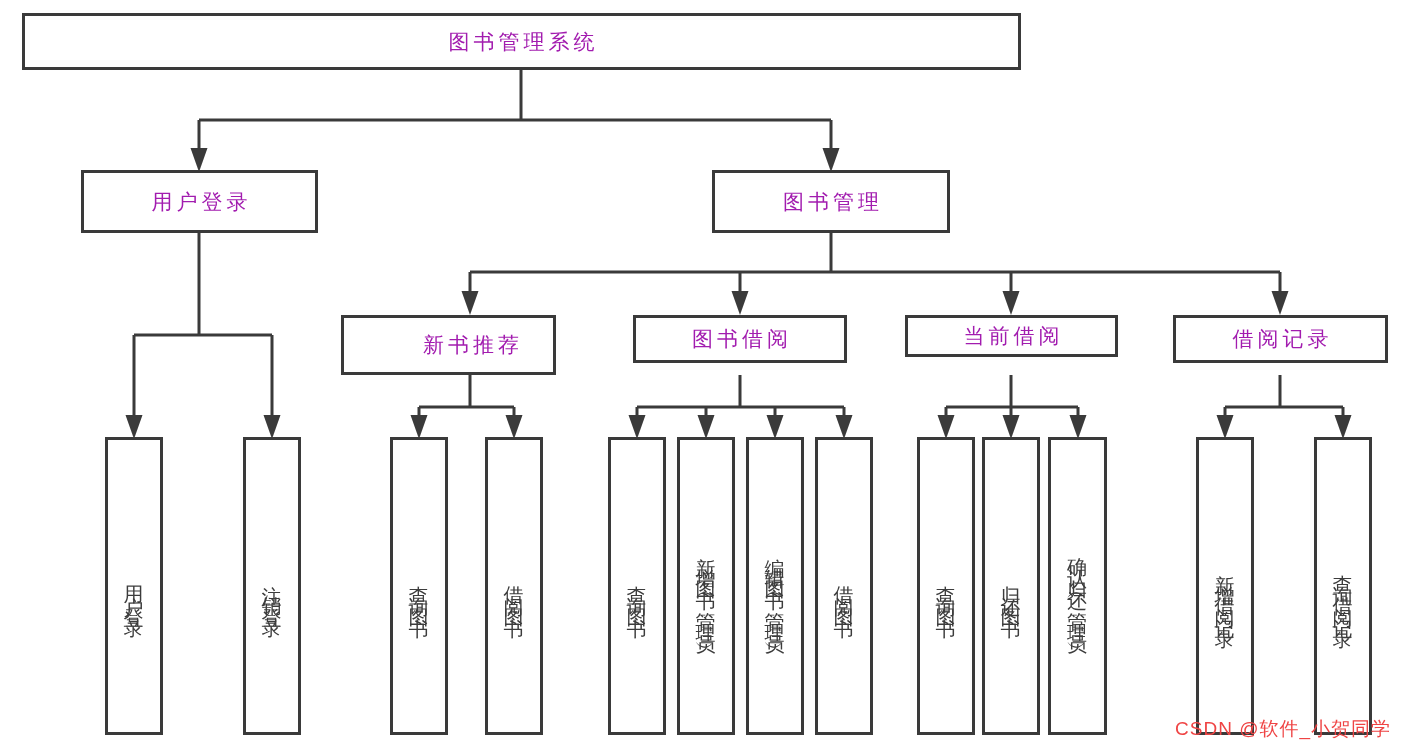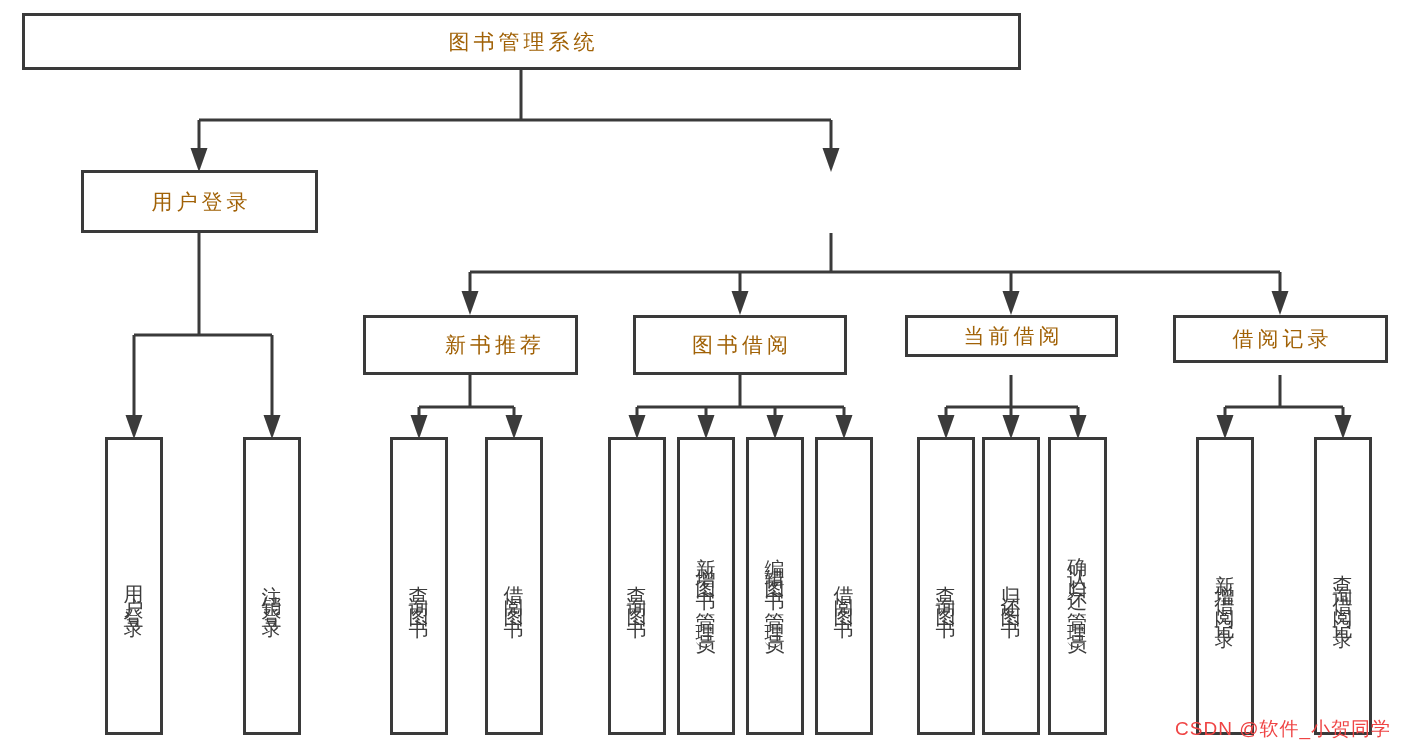--- a/index.html
+++ b/index.html
@@ -26,21 +26,21 @@
     display: flex;
     align-items: center;
     justify-content: center;
     z-index: 2;
   }
   .h-label {
     font-size: 21px;
     letter-spacing: 4px;
     margin-right: -4px; 
     white-space: nowrap;
-    color: #a16207;
+    color: #a21caf;
   }
   .vtext {
     writing-mode: vertical-rl;
     text-orientation: mixed;
     font-size: 20px;
     line-height: 1;
     letter-spacing: 11px;
     margin-bottom: -11px; 
     color: #3c3c3c;
     white-space: nowrap;
@@ -108,25 +108,28 @@
     </g>
   </svg>
 
   <div class="node" style="left:22px; top:13px; width:999px; height:57px;">
     <span class="h-label">图书管理系统</span>
   </div>
 
   <div class="node" style="left:81px; top:170px; width:237px; height:63px;">
     <span class="h-label">用户登录</span>
   </div>
+  <div class="node" style="left:712px; top:170px; width:238px; height:63px;">
+    <span class="h-label">图书管理</span>
+  </div>
 
-  <div class="node" style="left:363px; top:315px; width:215px; height:60px;padding-left:45px;">
+  <div class="node" style="left:341px; top:315px; width:215px; height:60px;padding-left:45px;">
     <span class="h-label">新书推荐</span>
   </div>
-  <div class="node" style="left:633px; top:315px; width:214px; height:60px;">
+  <div class="node" style="left:633px; top:315px; width:214px; height:48px;">
     <span class="h-label">图书借阅</span>
   </div>
   <div class="node" style="left:905px; top:315px; width:213px; height:42px;">
     <span class="h-label">当前借阅</span>
   </div>
   <div class="node" style="left:1173px; top:315px; width:215px; height:48px;">
     <span class="h-label">借阅记录</span>
   </div>
 
   <div class="node" style="left:105px; top:437px; width:58px; height:298px;">

